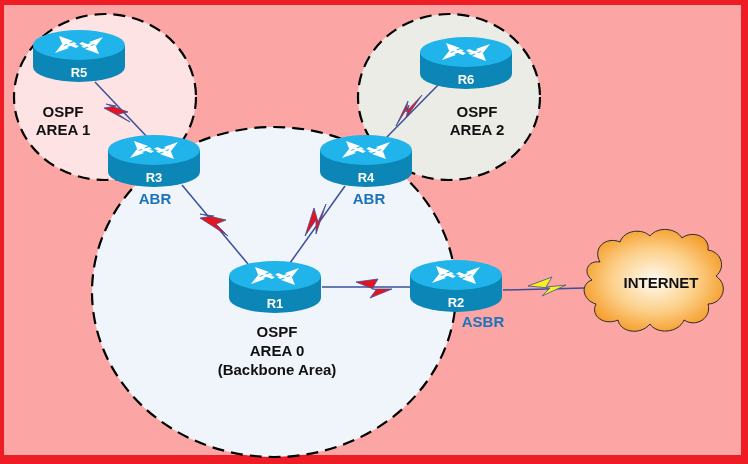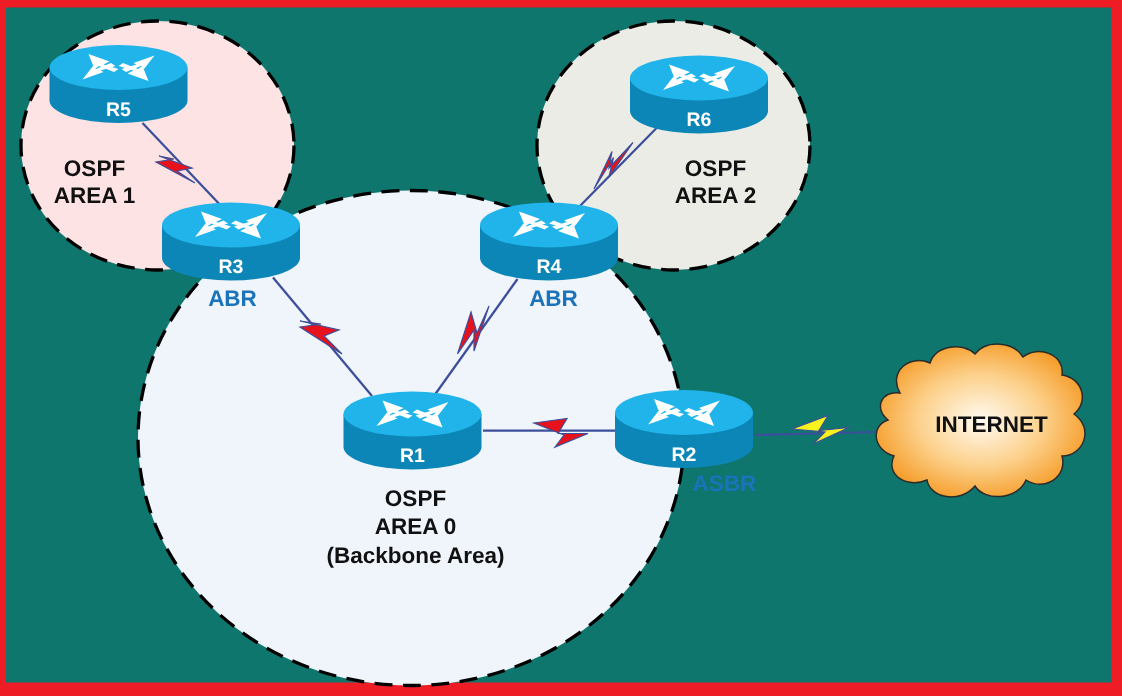--- a/index.html
+++ b/index.html
@@ -1,20 +1,20 @@
 <!DOCTYPE html>
 <html><head>
 <meta charset="utf-8">
 <style>
   html, body { margin: 0; padding: 0; }
   body { width: 748px; height: 464px; overflow: hidden; background: #ffffff; }
   #frame {
     position: relative; width: 748px; height: 464px; box-sizing: border-box;
     border-style: solid; border-color: #ee1c25;
-    border-width: 5px 7px 9px 4px; background: #0f766e;
+    border-width: 5px 7px 9px 4px; background: #fca5a5;
   }
   svg { position: absolute; left: -4px; top: -5px; }
   .lbl { font-family: "Liberation Sans", sans-serif; font-weight: bold; }
   .area-lbl { font-size: 15px; fill: #111111; }
   .role-lbl { font-size: 15px; fill: #1b73ba; }
   .rtr-name { font-size: 13px; fill: #ffffff; }
   .cloud-lbl { font-size: 15px; fill: #111111; }
 </style>
 </head>
 <body>

